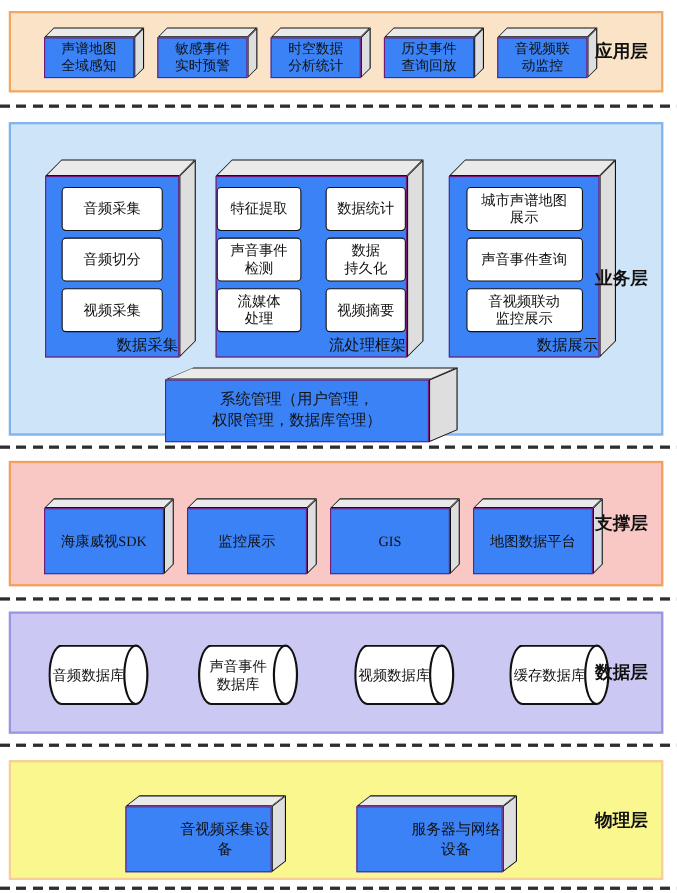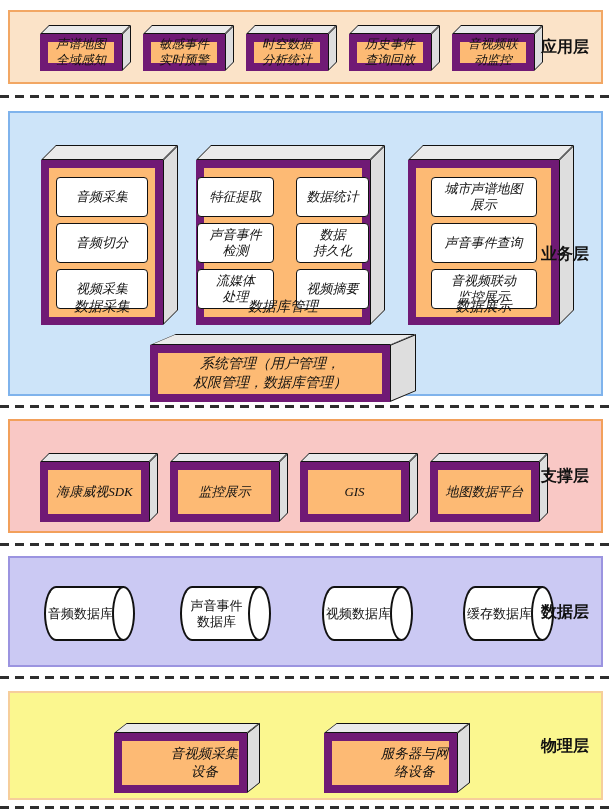--- a/index.html
+++ b/index.html
@@ -18,40 +18,40 @@
        font-family:"Liberation Sans", sans-serif;font-weight:bold;font-size:16px;color:#111;}
   
   .b3d{position:absolute;--ox:9px;--oy:9px;--skx:-45deg;--sky:-45deg;}
   .b3d-top{position:absolute;left:0;top:0;height:var(--oy);width:calc(100% - var(--ox));
        background:#EAEAEA;border:1.5px solid #111;
        transform:skewX(var(--skx));transform-origin:0 100%;}
   .b3d-right{position:absolute;right:0;top:var(--oy);width:var(--ox);height:calc(100% - var(--oy));
        background:#DEDEDE;border:1.5px solid #111;
        transform:skewY(var(--sky));transform-origin:0 0;}
   .b3d-front{position:absolute;left:0;top:var(--oy);width:calc(100% - var(--ox));
-       height:calc(100% - var(--oy));background:#fdba74;border:8px solid #701a75;
+       height:calc(100% - var(--oy));background:#3b82f6;border:1px solid #701a75;
        display:flex;flex-direction:column;align-items:center;justify-content:center;
-       text-align:center;white-space:pre-line;font-style:italic;}
+       text-align:center;white-space:pre-line;}
   
   .app-row .b3d{width:91px;height:46px;top:13px;}
   .app-row .b3d-front{font-size:12.5px;line-height:1.25;}
   .app-row .b3d:nth-child(1){left:30px;} .app-row .b3d:nth-child(2){left:133px;}
   .app-row .b3d:nth-child(3){left:236px;}.app-row .b3d:nth-child(4){left:339px;}
   .app-row .b3d:nth-child(5){left:442px;}
   
   .grp{--ox:15px;--oy:15px;top:32px;height:180px;}
   .grp .b3d-front{justify-content:flex-start;padding-top:9px;}
-  .grp-a{left:31px;width:137px;} .grp-b{left:186px;width:189px;} .grp-c{left:398px;width:166px;border-radius:25px;}
+  .grp-a{left:31px;width:137px;} .grp-b{left:186px;width:189px;} .grp-c{left:398px;width:152px;border-radius:25px;}
   .cells{display:flex;flex-direction:column;gap:6px;align-items:center;}
   .grp-b .cells{display:grid;grid-template-columns:77px 73px;gap:6px 22px;}
   .cell{border:1.5px solid #111;border-radius:4px;background:#fff;height:40px;
        display:flex;align-items:center;justify-content:center;text-align:center;
        font-size:13px;line-height:1.2;white-space:pre-line;}
   .grp-a .cell{width:92px;} .grp-c .cell{width:106px;}
-  .caption{position:absolute;bottom:1px;left:0;width:100%;text-align:center;font-size:14px;}
+  .caption{position:absolute;bottom:1px;left:0;width:100%;text-align:right;font-size:14px;}
   
   .sys{left:140px;top:221px;width:266px;height:68px;--ox:26px;--oy:11px;--skx:-67deg;--sky:-23deg;}
   .sys .b3d-front{font-size:14px;line-height:1.3;}
   
   .sup-row .b3d{width:118px;height:69px;top:32px;}
   .sup-row .b3d-front{font-size:13px;}
   .sup-row .b3d:nth-child(1){left:30px;} .sup-row .b3d:nth-child(2){left:160px;}
   .sup-row .b3d:nth-child(3){left:290px;}.sup-row .b3d:nth-child(4){left:420px;}
   
   .cyl{position:absolute;width:91px;height:55px;top:28px;}
@@ -133,21 +133,21 @@
           <div class="cell">特征提取</div>
           <div class="cell">数据统计</div>
           <div class="cell">声音事件
 检测</div>
           <div class="cell">数据
 持久化</div>
           <div class="cell">流媒体
 处理</div>
           <div class="cell">视频摘要</div>
         </div>
-        <div class="caption">数据库管理</div>
+        <div class="caption">流处理框架</div>
       </div>
     </div>
     <div class="b3d grp grp-c">
       <div class="b3d-top"></div>
       <div class="b3d-right"></div>
       <div class="b3d-front">
         <div class="cells">
           <div class="cell">城市声谱地图
 展示</div>
           <div class="cell">声音事件查询</div>

